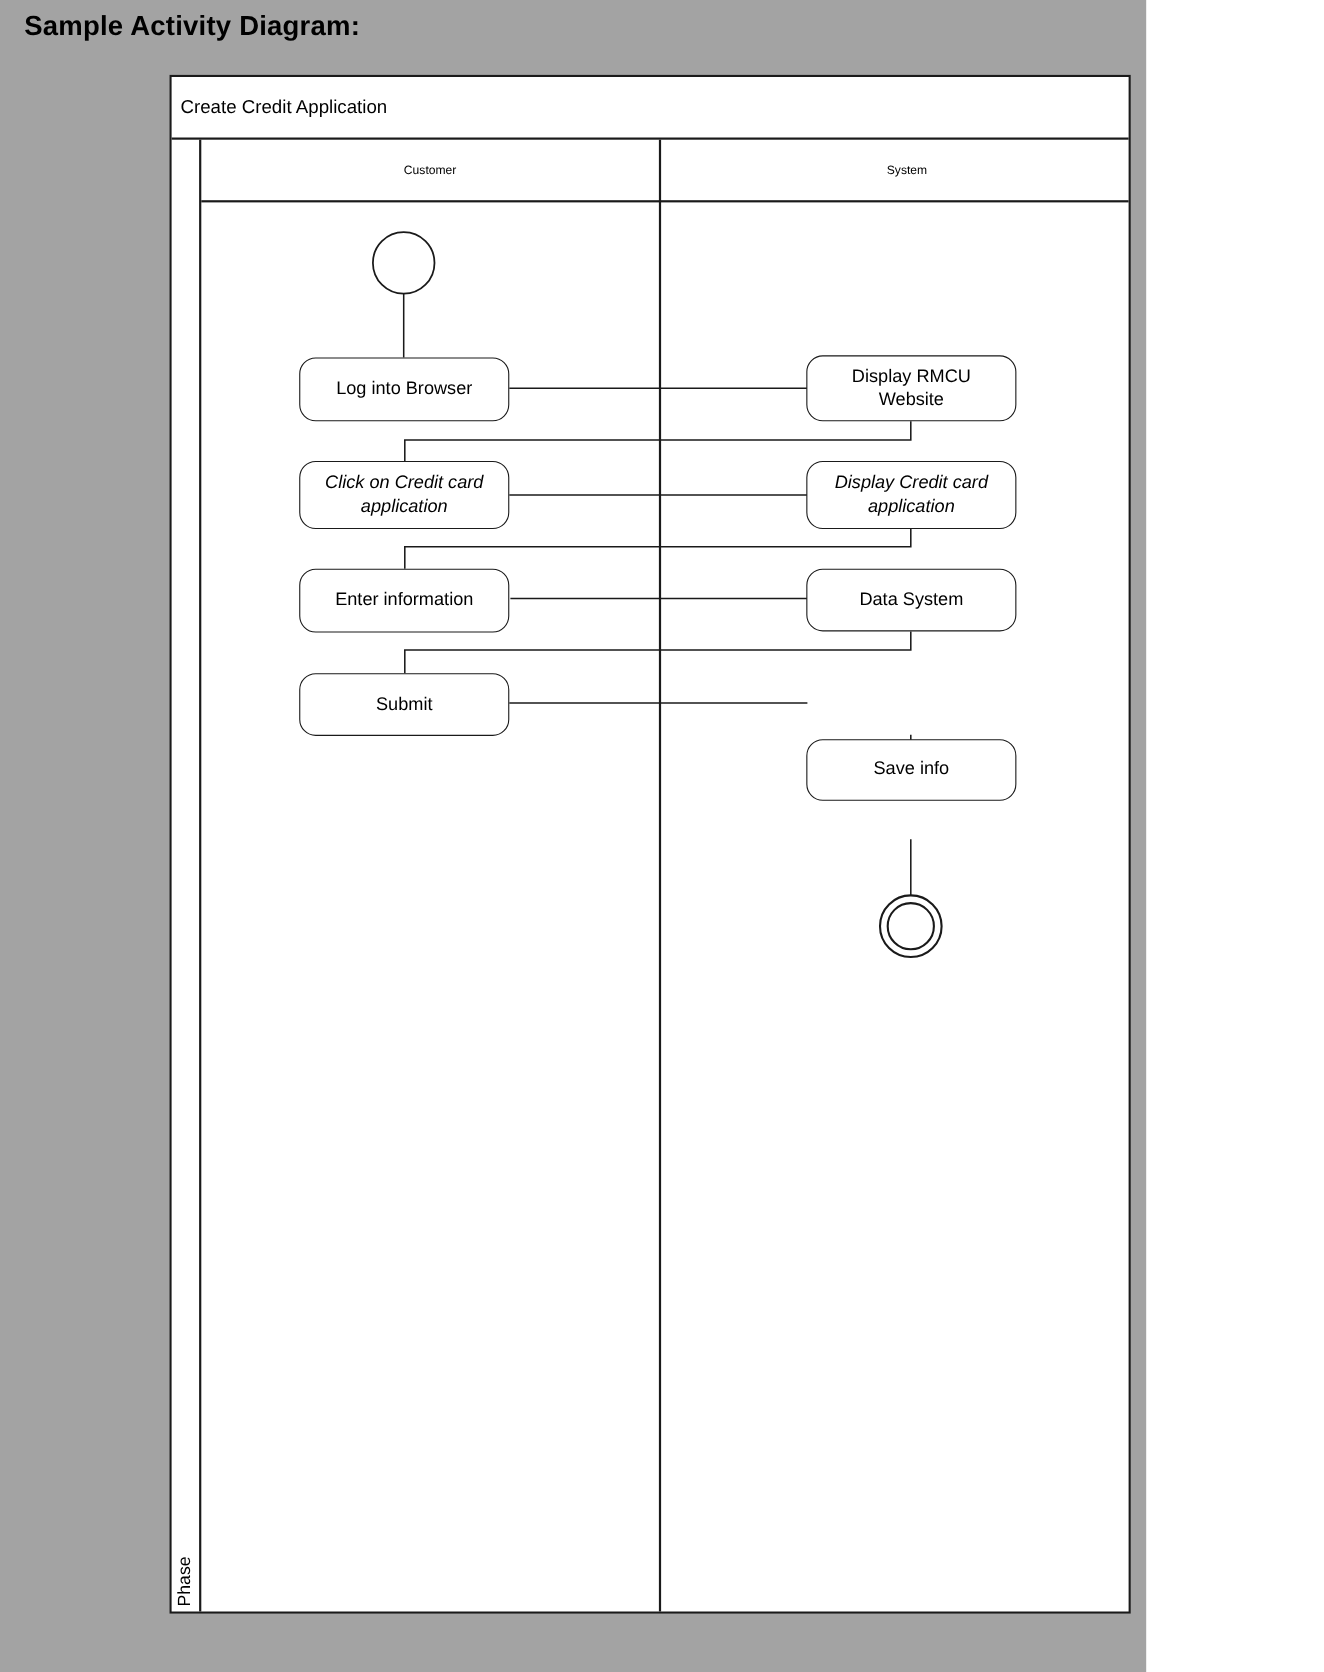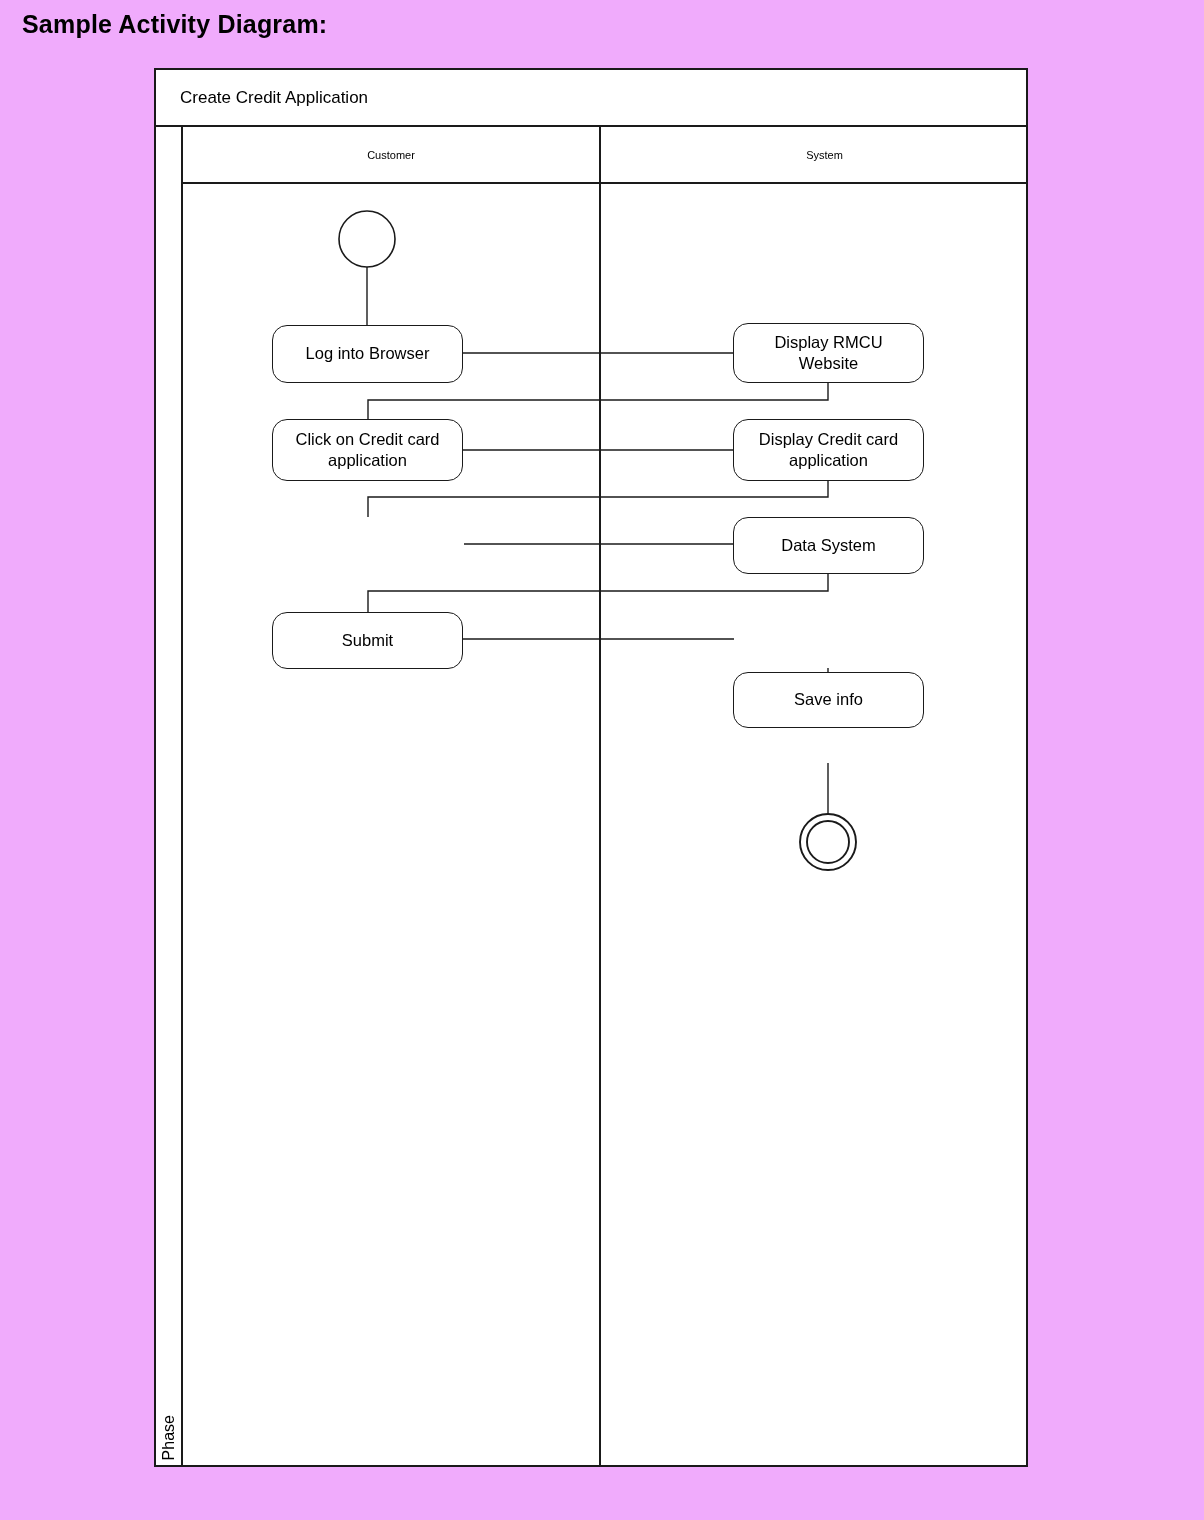--- a/index.html
+++ b/index.html
@@ -1,20 +1,20 @@
 <!DOCTYPE html>
 <html><head>
 <meta charset="utf-8">
 <style>
   html,body{margin:0;padding:0;background:#ffffff;}
   .page{
     position:relative;
-    width:1204px;
+    width:1042px;
     height:1520px;
-    background:#f0abfc;
+    background:#a3a3a3;
     font-family:"Liberation Sans","DejaVu Sans",sans-serif;
     color:#000000;
     overflow:hidden;
   }
   .page-title{
     position:absolute;
     left:22px;
     top:10px;
     margin:0;
     font-size:25px;
@@ -32,21 +32,21 @@
     box-sizing:border-box;
     background:#ffffff;
   }
   .frame-title{
     position:absolute;
     left:0; top:0; right:0;
     height:55px;
     border-bottom:2px solid #1a1a1a;
     display:flex;
     align-items:center;
-    padding-left:24px;
+    padding-left:8px;
     font-size:17px;
     box-sizing:content-box;
   }
   .phase-col{
     position:absolute;
     left:0; top:57px; bottom:0;
     width:25px;
     border-right:2px solid #1a1a1a;
     display:flex;
     flex-direction:column;
@@ -112,21 +112,21 @@
     text-align:center;
     font-size:16.5px;
     line-height:1.3;
     white-space:pre-line;
     padding:2px 6px;
   }
   .c-lane{left:272px;}
   .s-lane{left:733px;}
   .r1c{top:325px;height:58px;}
   .r1s{top:323px;height:60px;}
-  .r2{top:419px;height:62px;}
+  .r2{top:419px;height:62px;font-style:italic;}
   .r3c{top:517px;height:58px;}
   .r3s{top:517px;height:57px;}
   .r4c{top:612px;height:57px;}
   .r4s{top:624px;height:56px;margin-top:48px;}
   .r5s{top:707px;height:56px;}
 </style>
 </head>
 <body>
 
 <div class="page">
@@ -163,20 +163,21 @@
     <line x1="828" y1="668" x2="828" y2="708"></line>
     <line x1="828" y1="763" x2="828" y2="814"></line>
 
     <circle cx="828" cy="842" r="28" stroke-width="1.9"></circle>
     <circle cx="828" cy="842" r="21" stroke-width="1.9" fill="none"></circle>
   </svg>
 
   <div class="activity c-lane r1c">Log into Browser</div>
   <div class="activity c-lane r2">Click on Credit card
 application</div>
+  <div class="activity c-lane r3c">Enter information</div>
   <div class="activity c-lane r4c">Submit</div>
 
   <div class="activity s-lane r1s">Display RMCU
 Website</div>
   <div class="activity s-lane r2">Display Credit card
 application</div>
   <div class="activity s-lane r3s">Data System</div>
   <div class="activity s-lane r4s">Save info</div>
 
 </div>

